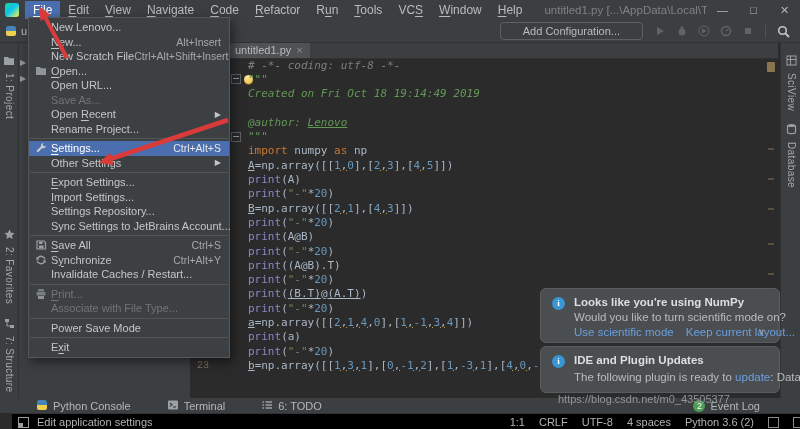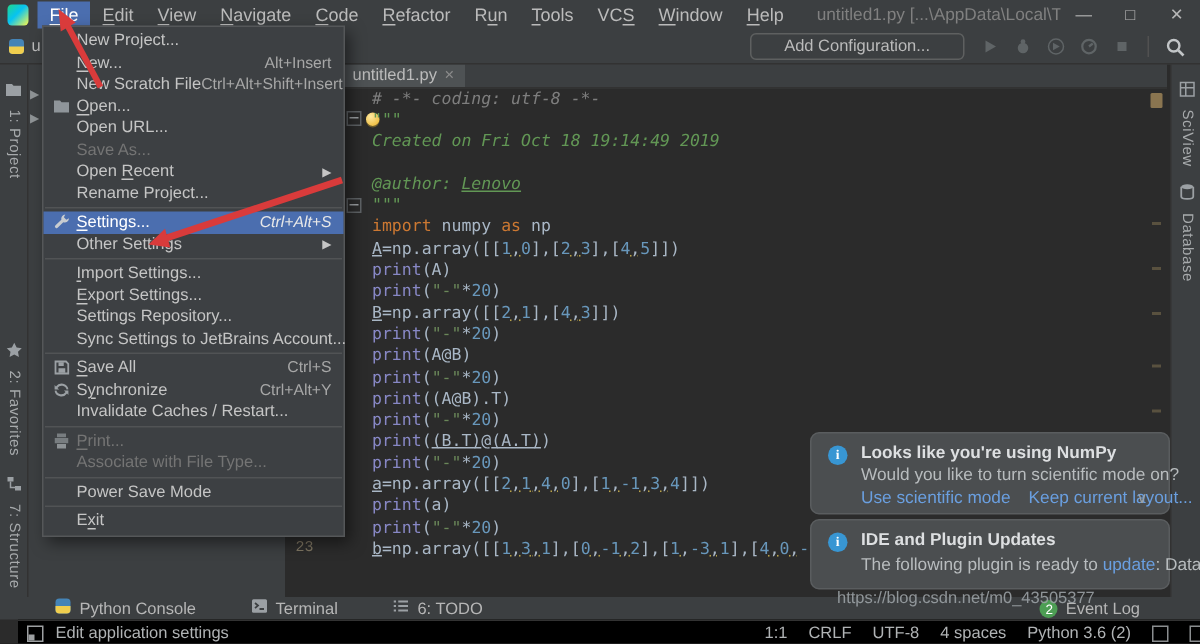--- a/index.html
+++ b/index.html
@@ -65,21 +65,21 @@
   .sthumb{position:absolute;right:1px;top:4px;width:8px;height:10px;background:#8a7550;border-radius:1px;}
   .smark{position:absolute;right:2px;width:6px;height:2px;background:#6e6348;opacity:.7;}
   
   .filemenu{position:absolute;left:28px;top:17px;width:200px;background:#3d4043;border:1px solid #555759;
             box-shadow:3px 4px 10px rgba(0,0,0,.5);z-index:40;padding:2px 0;}
   .mitem{height:14.5px;display:flex;align-items:center;font-size:11px;color:#c5c5c5;padding:0 8px 0 6px;white-space:nowrap;}
   .mitem .micon{width:16px;flex:none;display:inline-flex;align-items:center;}
   .mitem.selected{background:#4b6eaf;color:#ffffff;}
   .mitem.disabled{color:#747474;}
   .maccel{margin-left:auto;color:#a7a7a7;font-size:10.5px;}
-  .mitem.selected .maccel{color:#e8e8e8;font-style:italic;}
+  .mitem.selected .maccel{color:#e8e8e8;}
   .msub{margin-left:auto;font-size:8px;color:#c5c5c5;}
   .msep{height:1px;background:#515355;margin:2px 1px;}
   u{text-underline-offset:1.5px;}
   
   .balloon{position:absolute;left:540px;width:238px;background:#4b4e50;border:1px solid #5a5d5f;
            border-radius:6px;z-index:30;font-size:11.5px;}
   .ninfo{position:absolute;left:11px;top:8px;width:13px;height:13px;border-radius:50%;background:#3896d3;
          color:#fff;font-size:9px;font-weight:bold;text-align:center;line-height:13px;font-family:"Liberation Serif",serif;}
   .ntitle{position:absolute;left:33px;top:7px;font-weight:bold;color:#dddfe1;white-space:nowrap;}
   .nbody{position:absolute;left:33px;color:#b8bcbe;white-space:nowrap;}
@@ -357,21 +357,21 @@
             <ellipse cx="5.5" cy="2.5" rx="4" ry="1.6" fill="#9ba0a4"></ellipse>
             <path d="M1.5 2.5v6.5c0 .9 1.8 1.6 4 1.6s4-.7 4-1.6V2.5" fill="none" stroke="#9ba0a4" stroke-width="1.2"></path>
           </svg></span>
         <span class="vlabel">Database</span>
       </div>
     </div>
 
   <div class="filemenu" id="filemenu">
       <div class="mitem">
         <span class="micon"></span>
-        <span>New Project...</span>
+        <span>New Lenovo...</span>
       </div>
       <div class="mitem">
         <span class="micon"></span>
         <span><u>N</u>ew...</span>
         <span class="maccel">Alt+Insert</span>
       </div>
       <div class="mitem">
         <span class="micon"></span>
         <span>New Scratch File</span>
         <span class="maccel">Ctrl+Alt+Shift+Insert</span>
@@ -412,25 +412,25 @@
         <span class="maccel">Ctrl+Alt+S</span>
       </div>
       <div class="mitem">
         <span class="micon"></span>
         <span>Other Settings</span>
         <span class="msub">▶</span>
       </div>
       <div class="msep"></div>
       <div class="mitem">
         <span class="micon"></span>
+        <span><u>E</u>xport Settings...</span>
+      </div>
+      <div class="mitem">
+        <span class="micon"></span>
         <span><u>I</u>mport Settings...</span>
-      </div>
-      <div class="mitem">
-        <span class="micon"></span>
-        <span><u>E</u>xport Settings...</span>
       </div>
       <div class="mitem">
         <span class="micon"></span>
         <span>Settings Repository...</span>
       </div>
       <div class="mitem">
         <span class="micon"></span>
         <span>Sync Settings to JetBrains Account...</span>
       </div>
       <div class="msep"></div>

